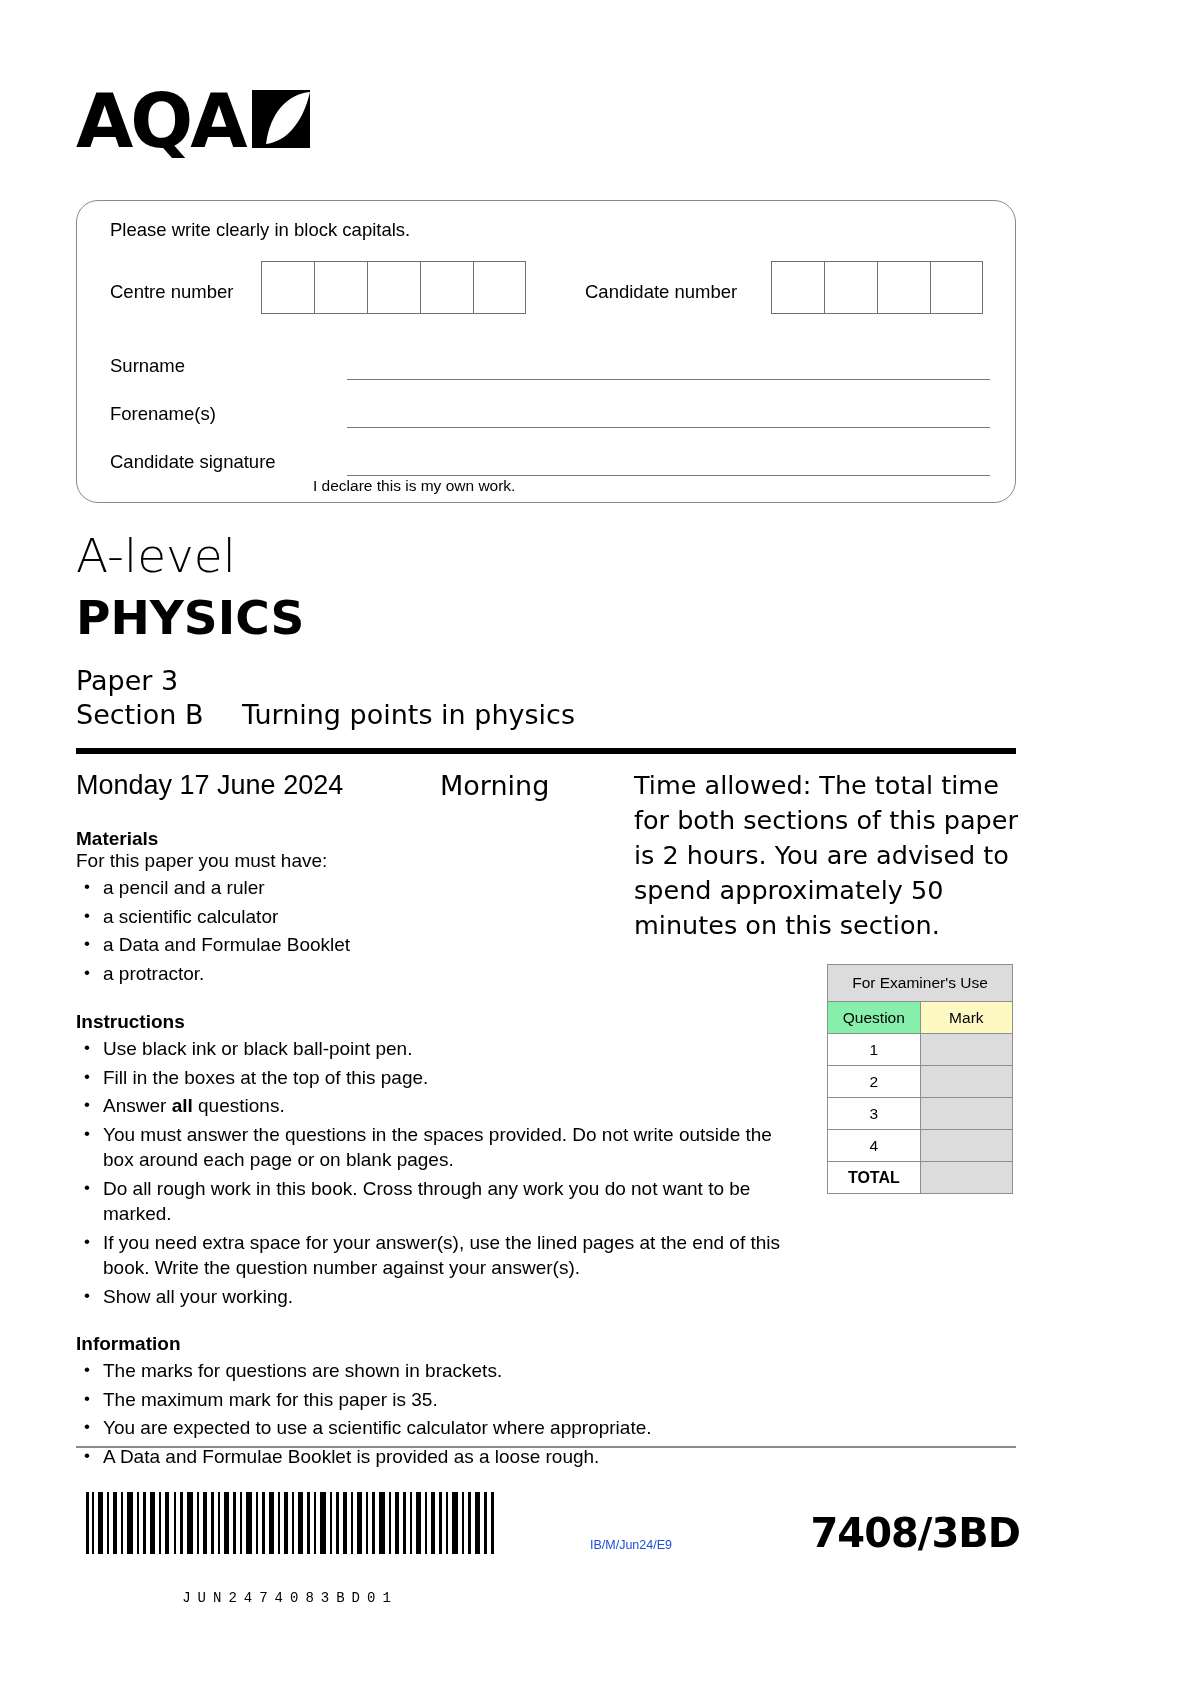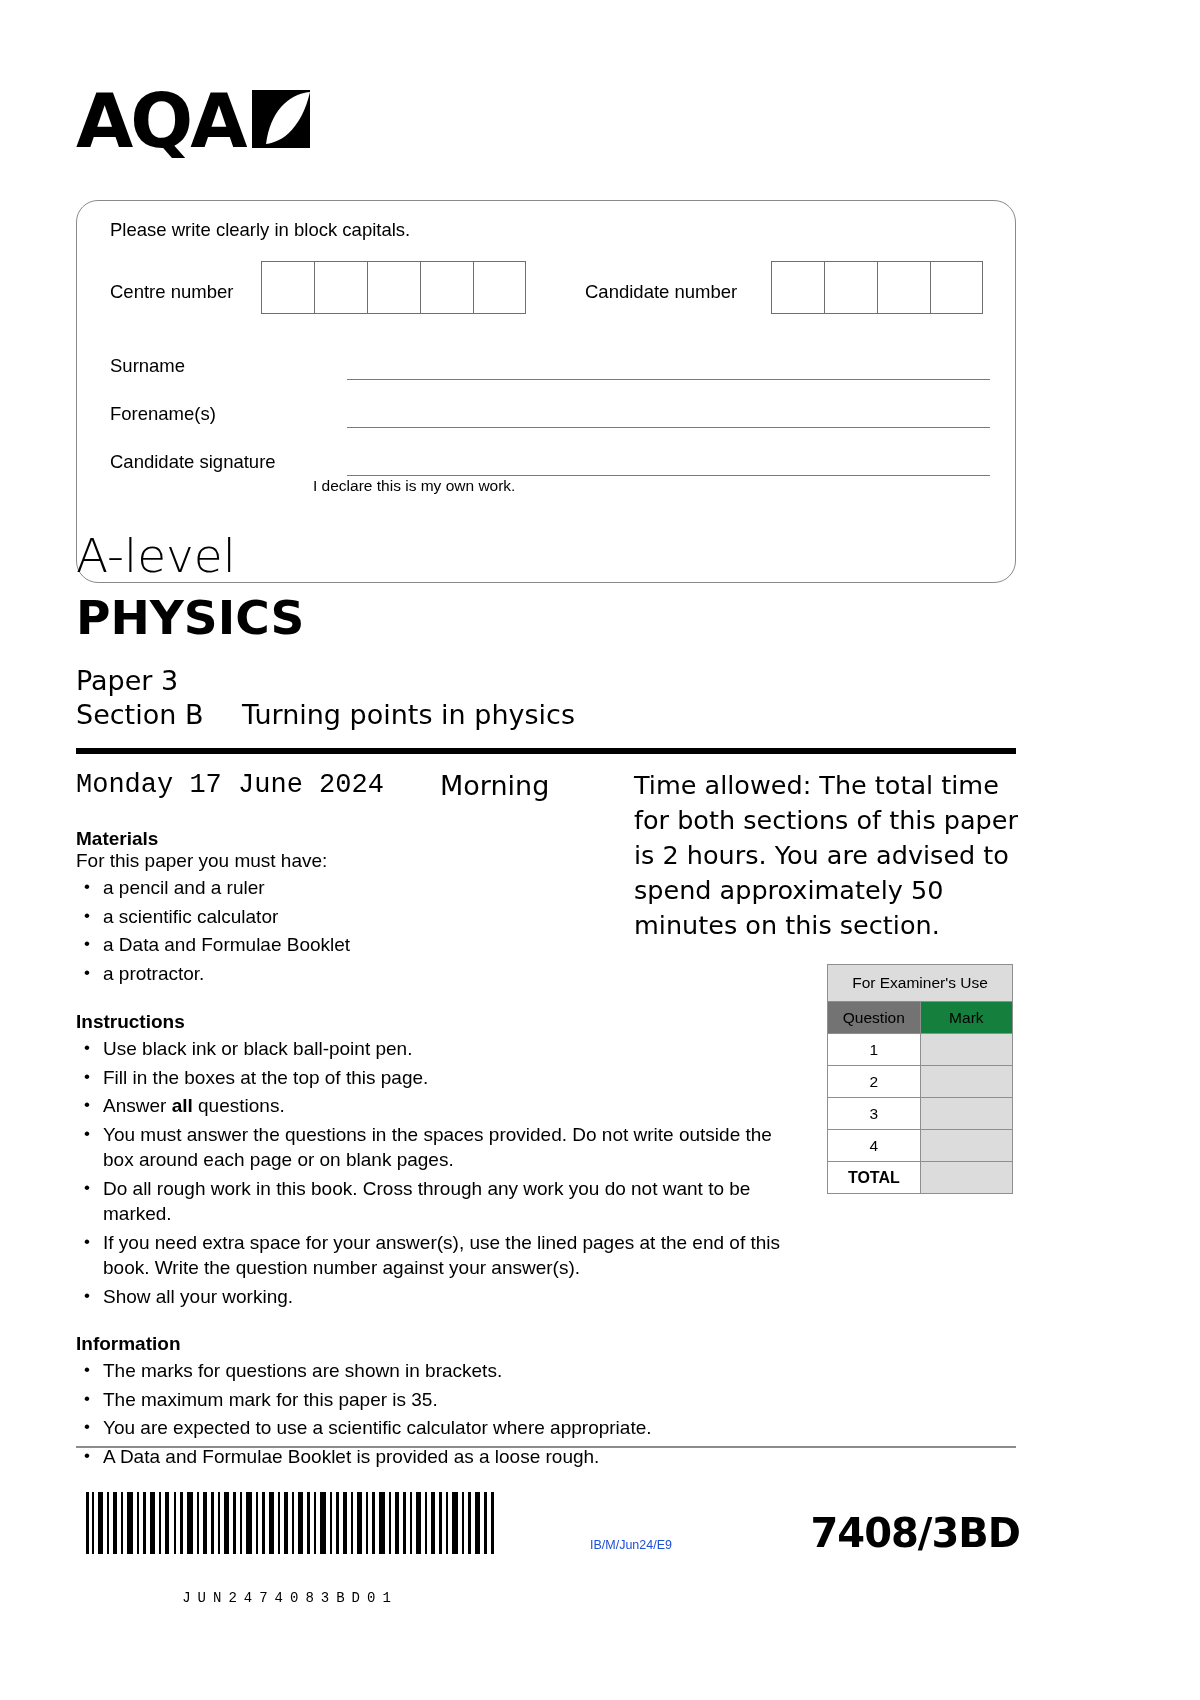--- a/index.html
+++ b/index.html
@@ -45,21 +45,21 @@
     margin-left: 6px;
     margin-top: 6px;
   }
 
   
   .details-box {
     position: absolute;
     left: 76px;
     top: 200px;
     width: 940px;
-    height: 383px;
+    height: 303px;
     border: 1.5px solid #8a8a8a;
     border-radius: 22px;
   }
   .write-clearly {
     position: absolute;
     left: 33px;
     top: 18px;
     font-size: 18.5px;
   }
   .centre-label {
@@ -158,21 +158,21 @@
     width: 940px;
     height: 6px;
     background: #000;
   }
 
   
   .date-text {
     position: absolute;
     left: 76px;
     top: 770px;
-    font-family: Liberation Mono, monospace;
+    font-family: Liberation Sans, sans-serif;
     font-size: 27px;
   }
   .session-text {
     position: absolute;
     left: 440px;
     top: 770px;
     font-family: "DejaVu Sans", sans-serif;
     font-size: 27px;
   }
   .time-allowed {
@@ -237,22 +237,22 @@
     border: 1.2px solid #8e8e8e;
     text-align: center;
     font-weight: normal;
     height: 32px;
   }
   .exam-table .hdr-span {
     background: #dcdcdc;
     height: 37px;
     font-size: 15.5px;
   }
-  .exam-table .col-q { width: 93px; background: #737373; }
-  .exam-table .col-m { width: 93px; background: #15803d; }
+  .exam-table .col-q { width: 93px; background: #86efac; }
+  .exam-table .col-m { width: 93px; background: #fef9c3; }
   .exam-table .mark-cell { background: #dcdcdc; }
   .exam-table .total-lbl { font-weight: bold; font-size: 16px; }
 
   
   .rule-thin {
     position: absolute;
     left: 76px;
     top: 1446px;
     width: 940px;
     height: 2px;

